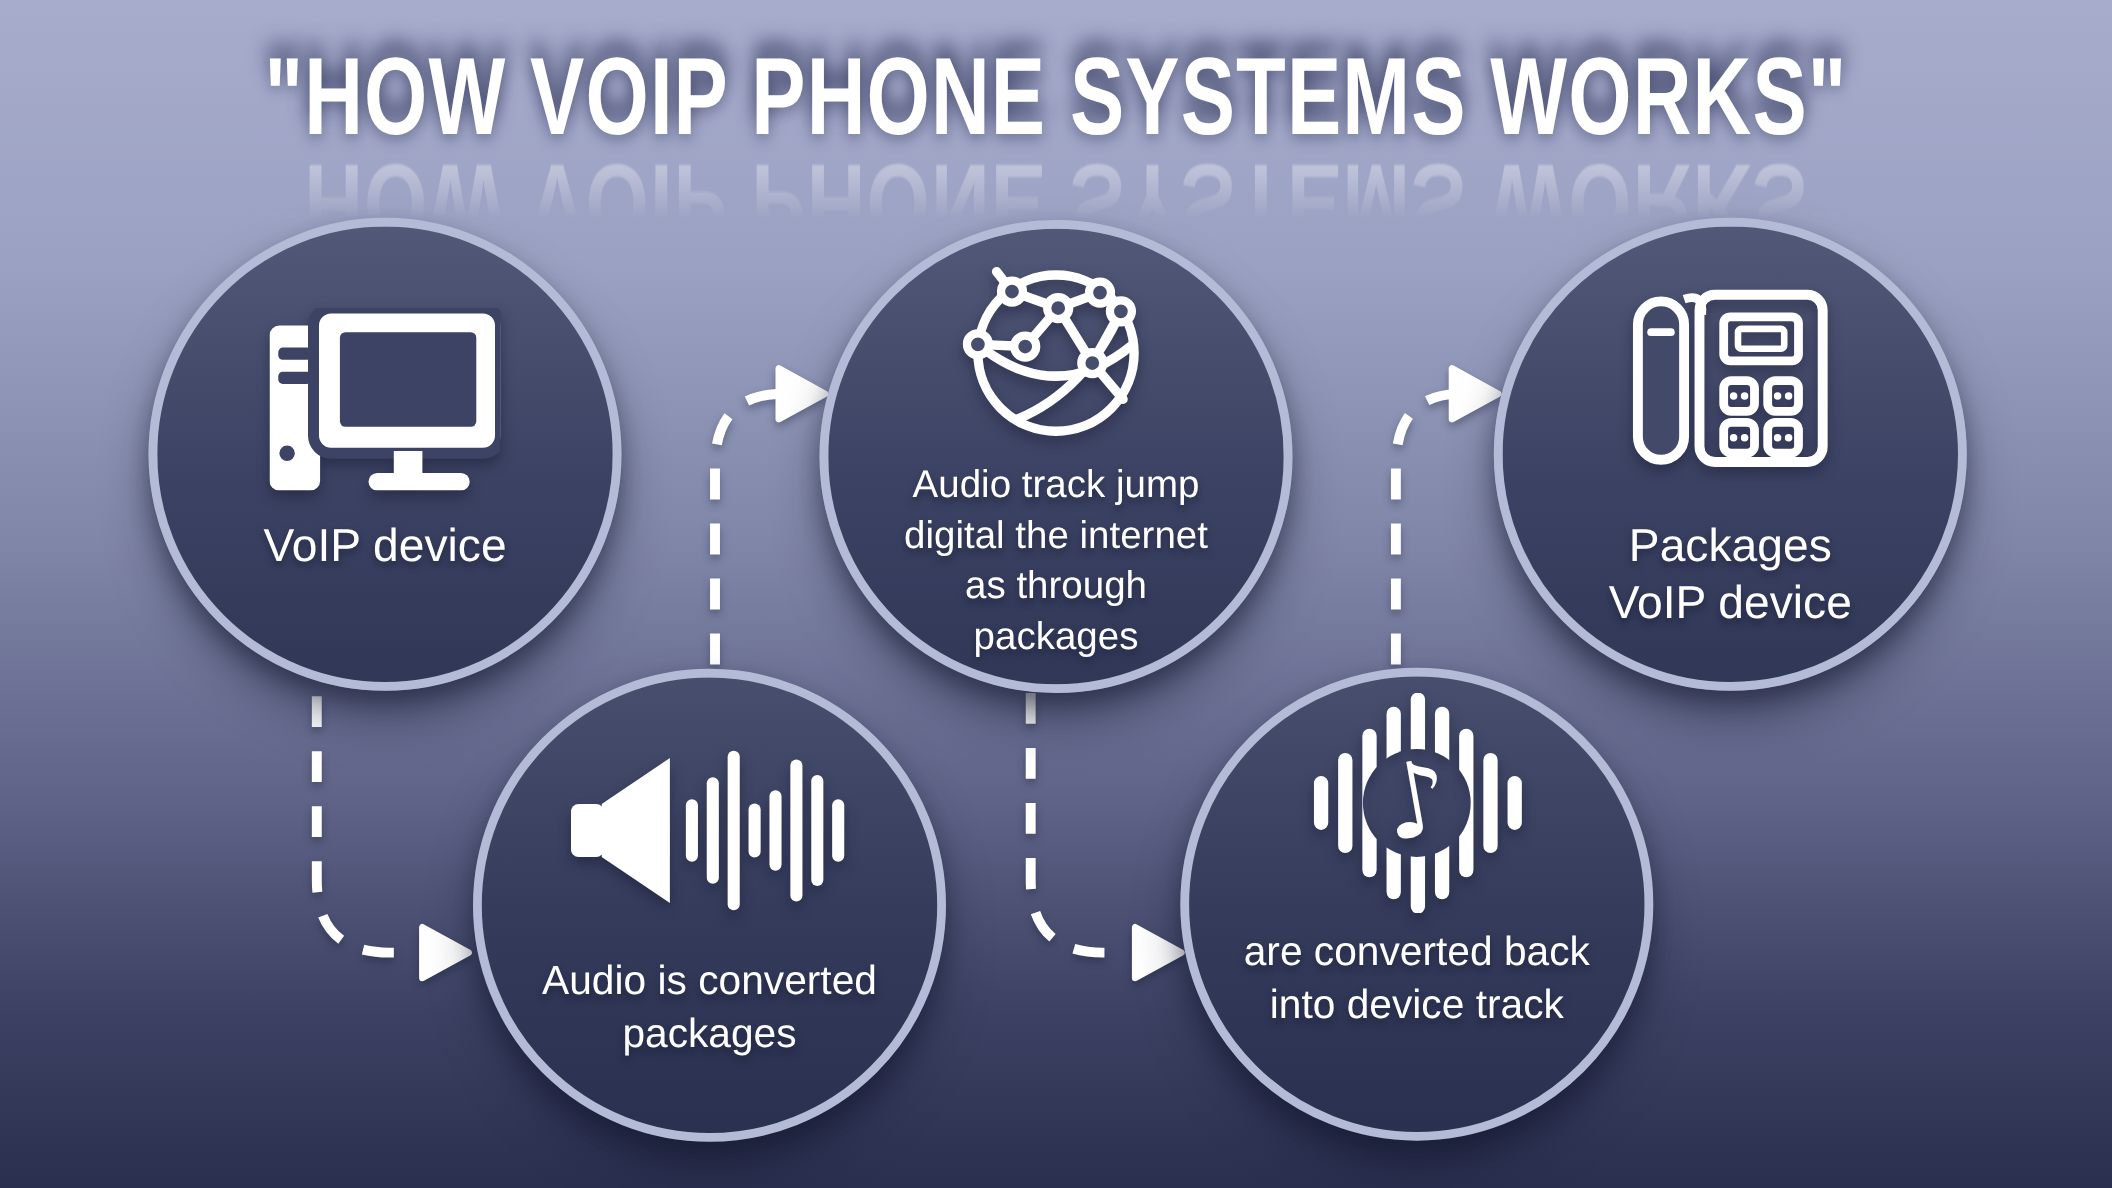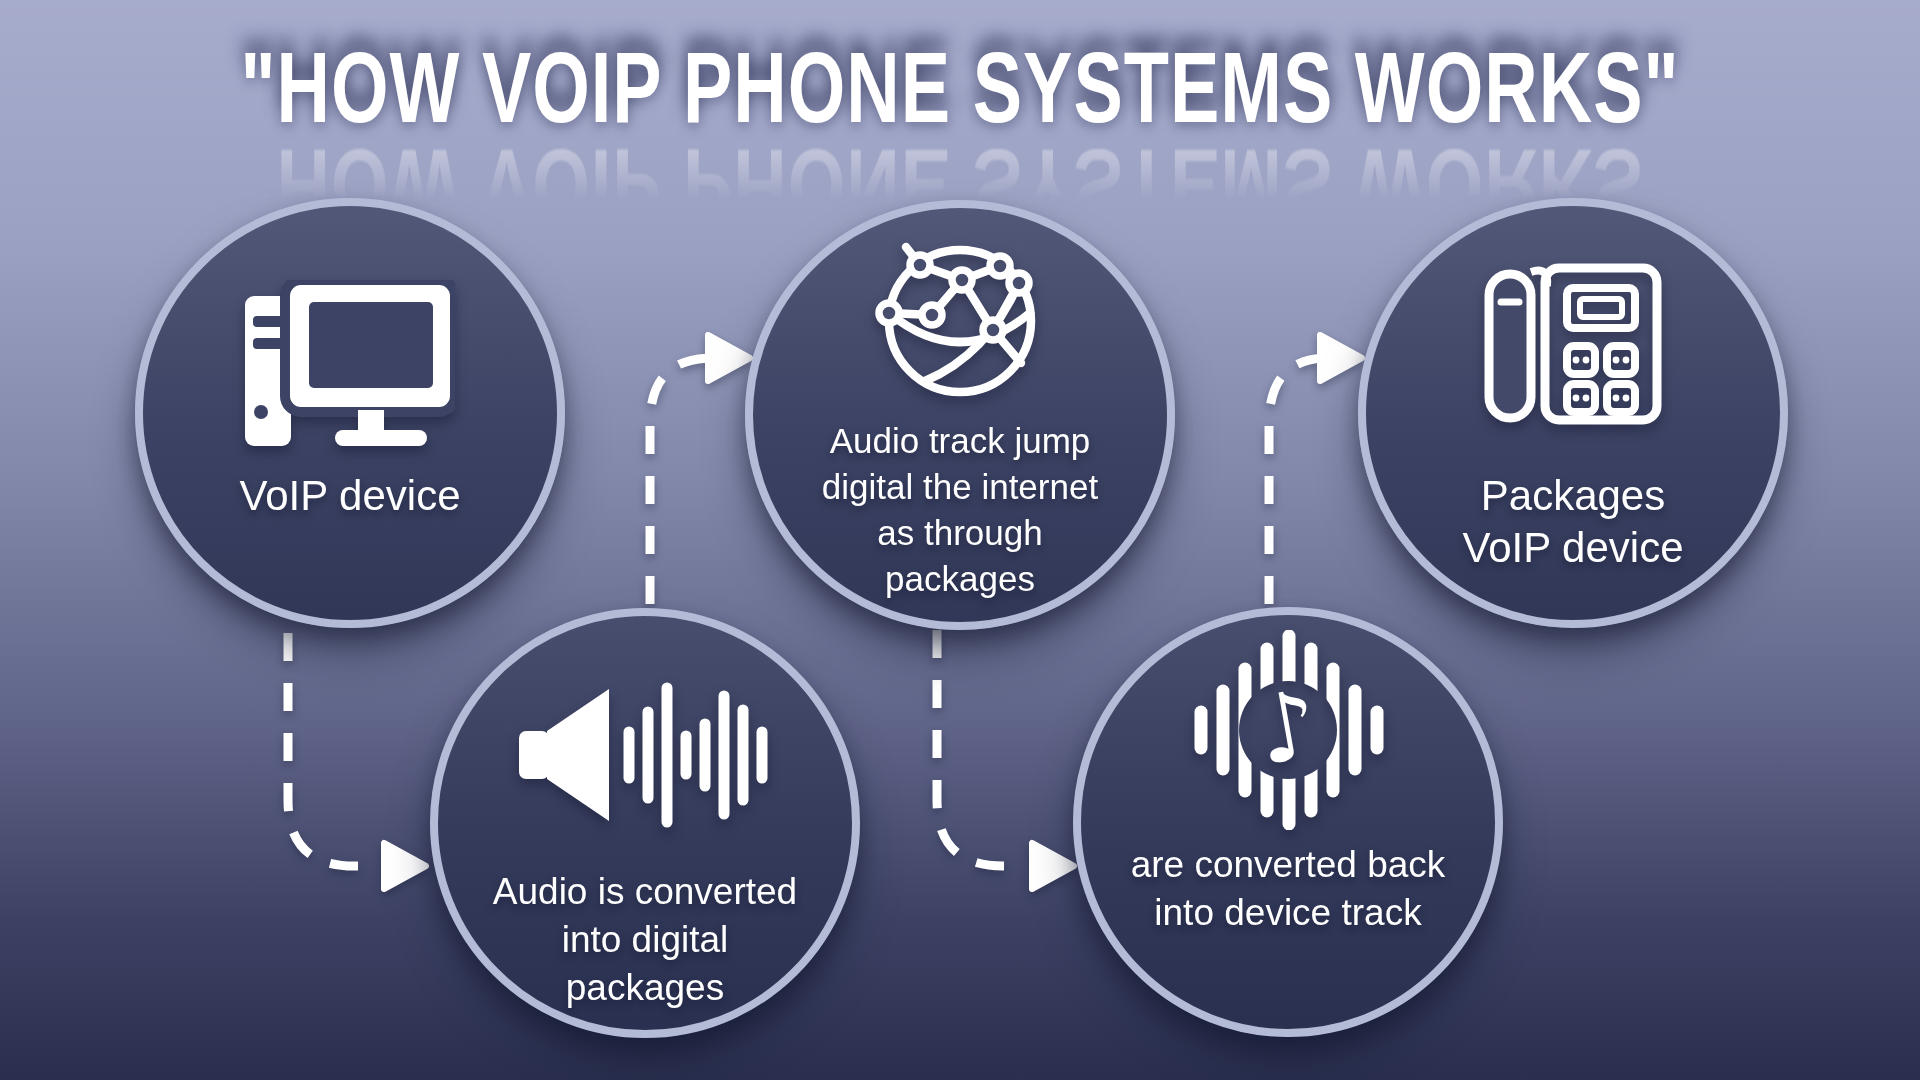--- a/index.html
+++ b/index.html
@@ -115,21 +115,20 @@
           <line x1="167" y1="56" x2="167" y2="94"></line>
           <line x1="186" y1="44" x2="186" y2="106"></line>
           <line x1="205" y1="16" x2="205" y2="134"></line>
           <line x1="224" y1="30" x2="224" y2="120"></line>
           <line x1="243" y1="52" x2="243" y2="98"></line>
         </g>
       </svg>
     </div>
     <div class="node-label label-md" style="top:225px;margin-top:27px;">
       <span>Audio is converted</span>
-      <span>into digital</span>
       <span>packages</span>
     </div>
   </div>
 
   <div class="node top-row n3">
     <div class="node-icon" style="top:25px; width:170px; height:170px;">
       <svg width="170" height="170" viewBox="0 0 170 170">
         <g stroke="#ffffff" stroke-width="8.5" fill="none" stroke-linecap="round">
           <circle cx="85" cy="88" r="71"></circle>
           <path d="M45,32 L31,14"></path>

